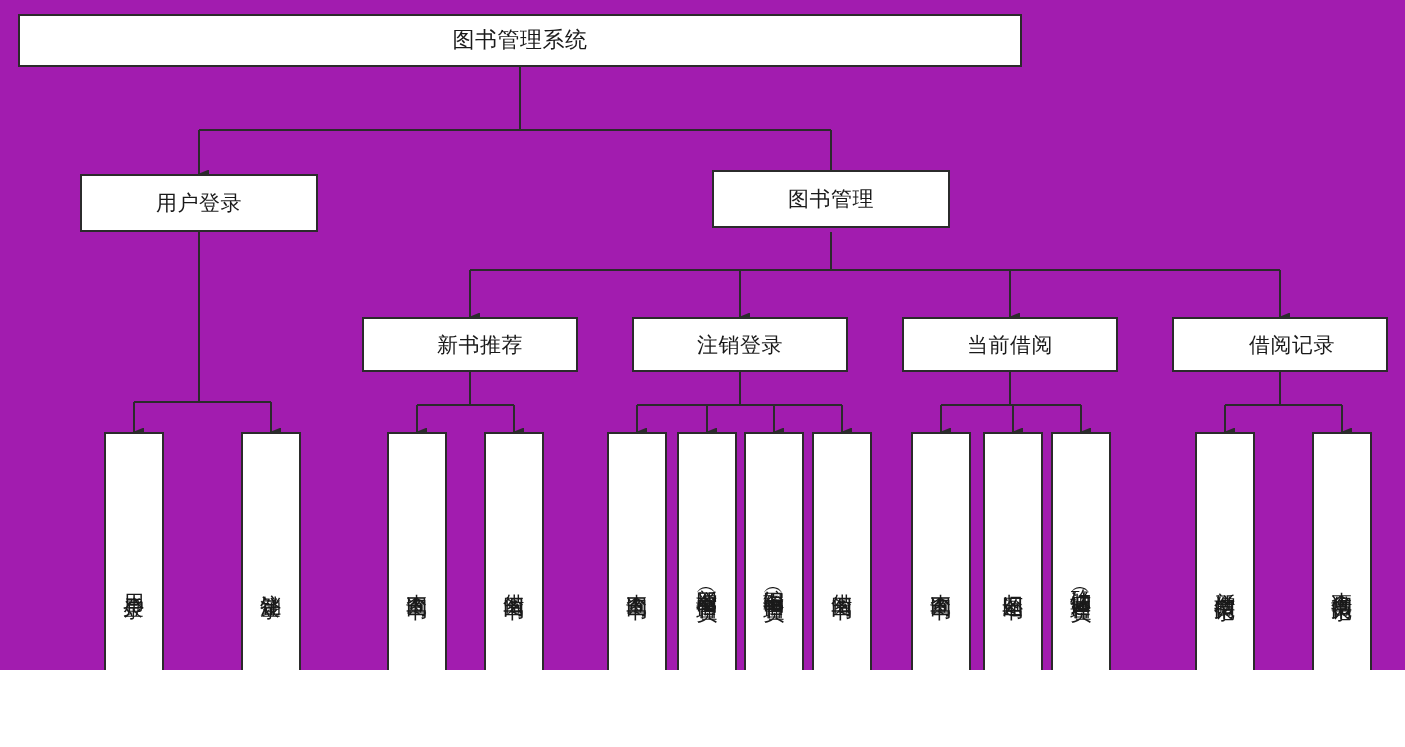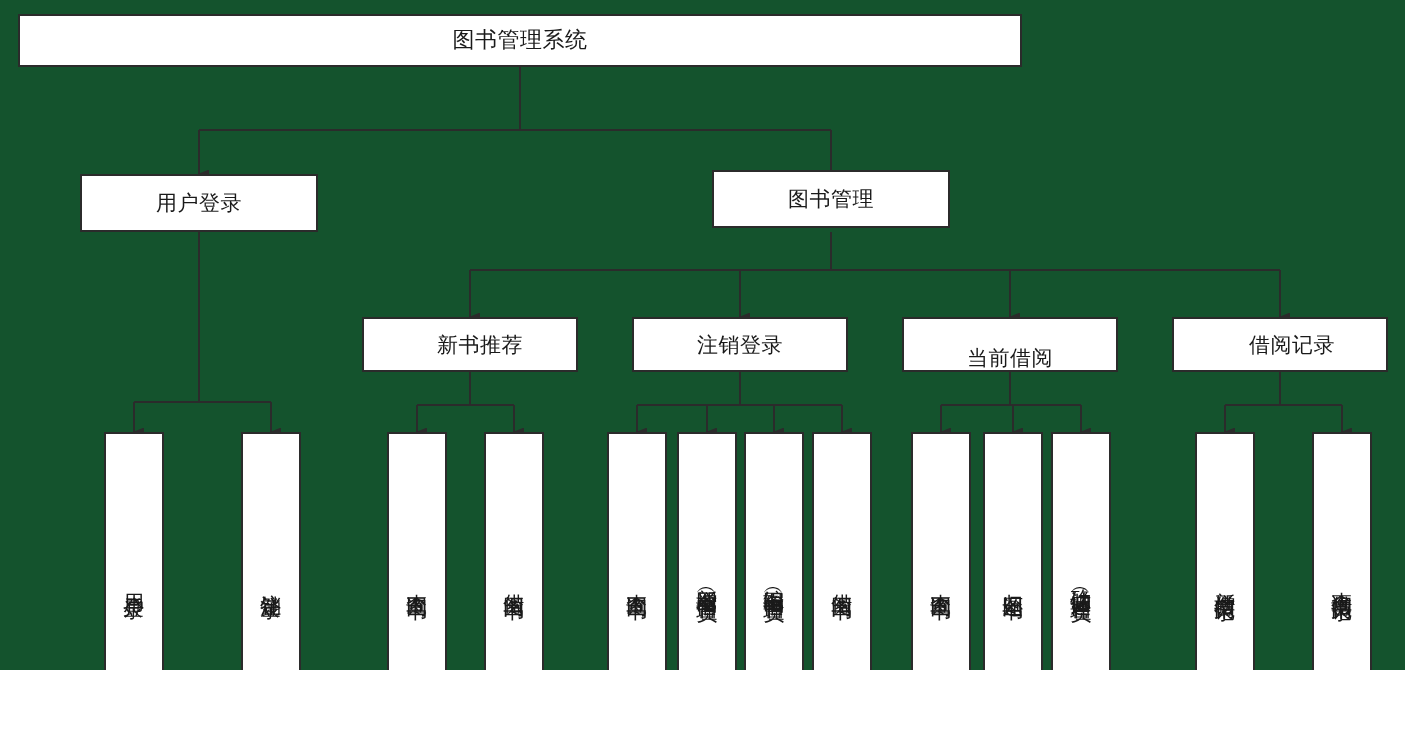--- a/index.html
+++ b/index.html
@@ -7,21 +7,21 @@
     padding: 0;
     background: #ffffff;
   }
   body {
     font-family: "Liberation Sans", "DejaVu Sans", sans-serif;
   }
   #diagram-root {
     position: relative;
     width: 1405px;
     height: 670px;
-    background: #14532d;
+    background: #a21caf;
     overflow: hidden;
   }
   #edges-layer {
     position: absolute;
     left: 0;
     top: 0;
     width: 1405px;
     height: 747px;
   }
   .node {
@@ -117,21 +117,21 @@
       </div>
       <div class="node horizontal" style="left: 712px; top: 170px; width: 238px; height: 58px; border-color: rgb(43, 43, 43); background: rgb(255, 255, 255);">
         <span class="node-label" style="color: rgb(26, 26, 26);">图书管理</span>
       </div>
       <div class="node horizontal" style="left: 362px; top: 317px; width: 216px; height: 55px; border-color: rgb(43, 43, 43); background: rgb(255, 255, 255); padding-left: 20px;">
         <span class="node-label" style="color: rgb(26, 26, 26);">新书推荐</span>
       </div>
       <div class="node horizontal" style="left: 632px; top: 317px; width: 216px; height: 55px; border-color: rgb(43, 43, 43); background: rgb(255, 255, 255);">
         <span class="node-label" style="color: rgb(26, 26, 26);">注销登录</span>
       </div>
-      <div class="node horizontal" style="left: 902px; top: 317px; width: 216px; height: 55px; border-color: rgb(43, 43, 43); background: rgb(255, 255, 255); align-items: flex-end;">
+      <div class="node horizontal" style="left: 902px; top: 317px; width: 216px; height: 55px; border-color: rgb(43, 43, 43); background: rgb(255, 255, 255);">
         <span class="node-label" style="color: rgb(26, 26, 26);">当前借阅</span>
       </div>
       <div class="node horizontal" style="left: 1172px; top: 317px; width: 216px; height: 55px; border-color: rgb(43, 43, 43); background: rgb(255, 255, 255); padding-left: 24px;">
         <span class="node-label" style="color: rgb(26, 26, 26);">借阅记录</span>
       </div>
       <div class="node vertical" style="left: 104px; top: 432px; width: 60px; height: 298px; border-color: rgb(43, 43, 43); background: rgb(255, 255, 255);">
         <span class="node-label" style="color: rgb(26, 26, 26);">用户登录</span>
       </div>
       <div class="node vertical" style="left: 241px; top: 432px; width: 60px; height: 298px; border-color: rgb(43, 43, 43); background: rgb(255, 255, 255);">
         <span class="node-label" style="color: rgb(26, 26, 26);">注销登录</span>

